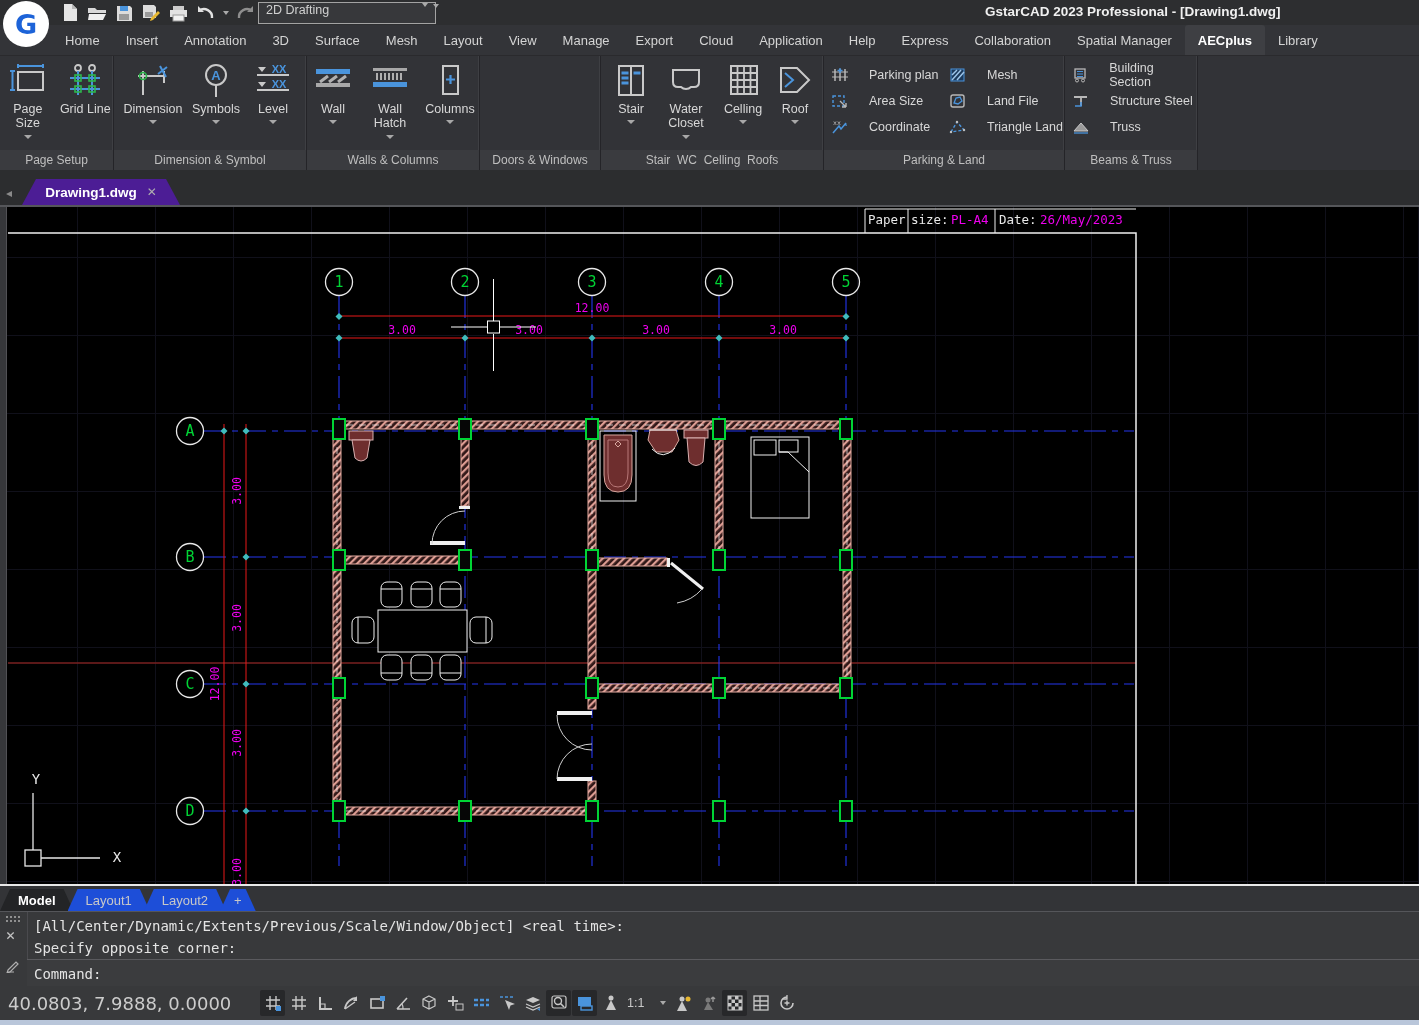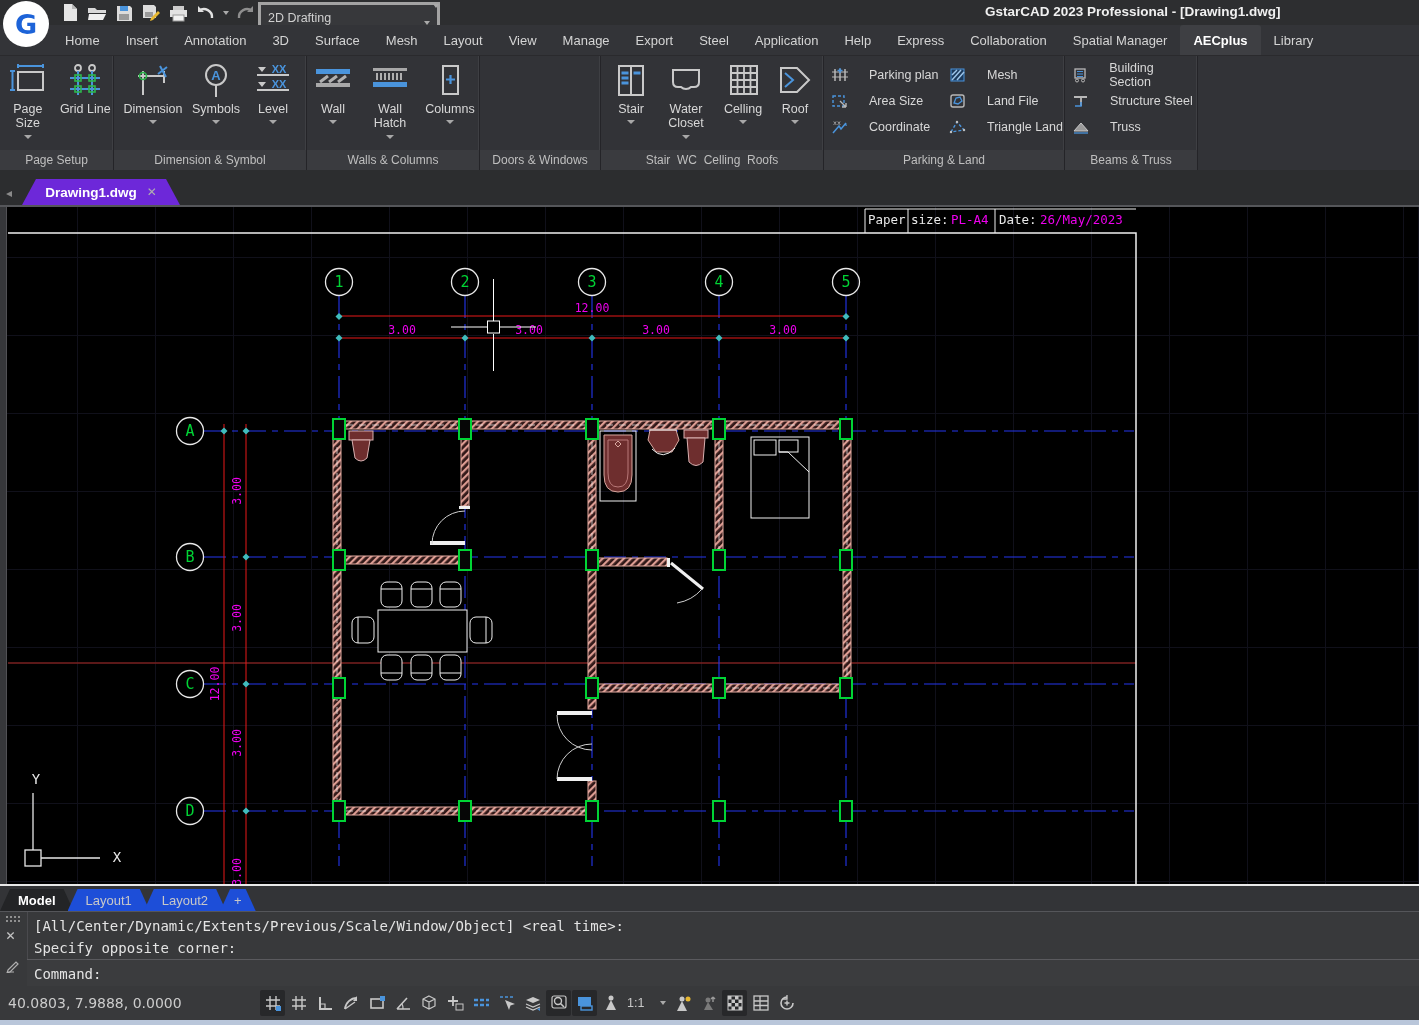--- a/index.html
+++ b/index.html
@@ -7,22 +7,22 @@
        font-family:"Liberation Sans","DejaVu Sans",sans-serif;color:#d8d8d8;}
   .abs{position:absolute;}
   
   #titlebar{left:0;top:0;width:1419px;height:25px;background:#2d2e30;}
   #logo{left:3px;top:1px;width:46px;height:46px;border-radius:50%;background:#fff;z-index:30;
         display:flex;align-items:center;justify-content:center;font-weight:bold;font-size:27px;
         color:#1d63d8;font-family:"DejaVu Sans",sans-serif;}
   #qat{left:60px;top:2px;display:flex;gap:7px;align-items:center;height:21px;}
   .qicon{width:20px;height:20px;display:flex;align-items:center;justify-content:center;}
   .mini-chev{width:0;height:0;border-left:3.5px solid transparent;border-right:3.5px solid transparent;border-top:4px solid #aaa;margin-left:1px;}
-  #workspace{left:258px;top:2px;width:162px;height:20px;background:#37383b;border:3px solid #a3a3a3;
-             display:flex;align-items:flex-end;justify-content:space-between;padding:0 7px;font-size:12.5px;color:#d0d0d0;}
+  #workspace{left:258px;top:2px;width:162px;height:20px;background:#37383b;border:1px solid #a3a3a3;
+             display:flex;align-items:flex-start;justify-content:space-between;padding:0 7px;font-size:12.5px;color:#d0d0d0;}
   #tb-options{left:432px;top:4px;}
   #app-title{left:985px;top:4px;font-size:13.5px;font-weight:bold;color:#f0f0f0;white-space:nowrap;}
   
   #menubar{left:0;top:25px;width:1419px;height:30px;background:#333438;display:flex;align-items:stretch;padding-left:52px;}
   .mi{padding:0 13px;display:flex;align-items:center;font-size:13px;color:#d4d4d4;cursor:default;}
   .mi.active{background:#3e3f43;border-radius:3px 3px 0 0;color:#ffffff;font-weight:bold;}
   
   #ribbon{left:0;top:55px;width:1419px;height:115px;background:#323337;display:flex;border-top:1px solid #2a2a2d;box-sizing:border-box;}
   .rpanel{position:relative;height:114px;border-right:1px solid #242428;box-shadow:inset -1px 0 0 #3e3f43;flex:none;}
   .rbtns{position:absolute;left:0;top:2px;right:0;height:92px;display:flex;justify-content:center;align-items:flex-start;gap:2px;}
@@ -31,21 +31,21 @@
   .rbtn{width:58px;display:flex;flex-direction:column;align-items:center;padding-top:3px;}
   .ricon{height:40px;display:flex;align-items:center;justify-content:center;}
   .rlabel{font-size:12.5px;color:#d8d8d8;text-align:center;line-height:1.15;margin-top:1px;}
   .chev{width:0;height:0;border-left:4px solid transparent;border-right:4px solid transparent;border-top:4px solid #a8a8a8;margin-top:4px;}
   .sgrid{position:absolute;left:6px;top:6px;display:grid;grid-template-rows:repeat(3,26px);grid-auto-flow:column;grid-auto-columns:118px;}
   .sbtn{display:flex;align-items:center;gap:20px;font-size:12.5px;color:#d8d8d8;}
   .sicon{width:19px;height:17px;display:flex;align-items:center;justify-content:center;}
   
   #doctabbar{left:0;top:170px;width:1419px;height:35px;background:#2c2d2f;}
   #tab-back{left:6px;top:16px;color:#8a8a8a;font-size:12px;}
-  .doctab{position:absolute;left:22px;top:9px;width:158px;height:26px;background:#6d28d9;
+  .doctab{position:absolute;left:22px;top:9px;width:158px;height:26px;background:#4c1d95;
           clip-path:polygon(14px 0,calc(100% - 14px) 0,100% 100%,0 100%);
           display:flex;align-items:center;justify-content:center;gap:10px;font-size:13.5px;font-weight:bold;color:#fff;}
   .doctab .x{color:#b0b0b0;font-weight:normal;font-size:12px;}
   
   #canvas-topline{left:0;top:205px;width:1419px;height:2px;background:#55565a;}
   #canvas-leftedge{left:0;top:207px;width:7px;height:677px;background:#36373a;border-right:1px solid #515155;box-sizing:border-box;}
   #canvas{left:0;top:207px;width:1419px;height:677px;background-color:#000;
     background-image:repeating-linear-gradient(to right,#10101a 0 1px,transparent 1px 78px),
                      repeating-linear-gradient(to bottom,#10101a 0 1px,transparent 1px 78px);
     background-position:-1px 50px;}
@@ -63,21 +63,21 @@
   #cmd-gutter{position:absolute;left:0;top:0;width:27px;height:75px;border-right:1px solid #4a4a4e;}
   #cmd-grip{position:absolute;left:5px;top:3px;width:17px;height:7px;
             background-image:radial-gradient(#909090 1px,transparent 1.2px);background-size:4px 4px;}
   #cmd-x{position:absolute;left:6px;top:14px;color:#c4c4c4;font-size:15px;}
   #cmd-pencil{position:absolute;left:5px;top:44px;}
   #cmd-hist{position:absolute;left:34px;top:3px;right:0;line-height:22px;white-space:pre;}
   #cmd-input{position:absolute;left:27px;right:0;top:47px;height:28px;background:#3b3c3e;border-top:1px solid #5a5a5e;
              display:flex;align-items:center;padding-left:7px;}
   
   #statusbar{left:0;top:986px;width:1419px;height:34px;background:#38393b;display:flex;align-items:center;}
-  #coords{position:absolute;left:8px;font-size:14px;color:#cccccc;font-family:"DejaVu Sans","Liberation Sans",sans-serif;}
+  #coords{position:absolute;left:8px;font-size:18px;color:#cccccc;font-family:"DejaVu Sans","Liberation Sans",sans-serif;}
   #sbicons{position:absolute;left:260px;display:flex;align-items:center;gap:1px;}
   .sb{width:25px;height:26px;display:flex;align-items:center;justify-content:center;border-radius:2px;}
   .sb.pressed{background:#27282a;}
   #sb-scale{display:flex;align-items:center;gap:15px;color:#c8c8c8;font-size:12.5px;padding:0 3px;}
   #bottomstrip{left:0;top:1020px;width:1419px;height:5px;background:#b9c6da;}
   svg{display:block;}
 </style>
 </head>
 <body>
 
@@ -143,21 +143,21 @@
   <div class="mi">Home</div>
   <div class="mi">Insert</div>
   <div class="mi">Annotation</div>
   <div class="mi">3D</div>
   <div class="mi">Surface</div>
   <div class="mi">Mesh</div>
   <div class="mi">Layout</div>
   <div class="mi">View</div>
   <div class="mi">Manage</div>
   <div class="mi">Export</div>
-  <div class="mi">Steel</div>
+  <div class="mi">Cloud</div>
   <div class="mi">Application</div>
   <div class="mi">Help</div>
   <div class="mi">Express</div>
   <div class="mi">Collaboration</div>
   <div class="mi">Spatial Manager</div>
   <div class="mi active">AECplus</div>
   <div class="mi">Library</div>
 </div>
 
 <div id="ribbon" class="abs">

